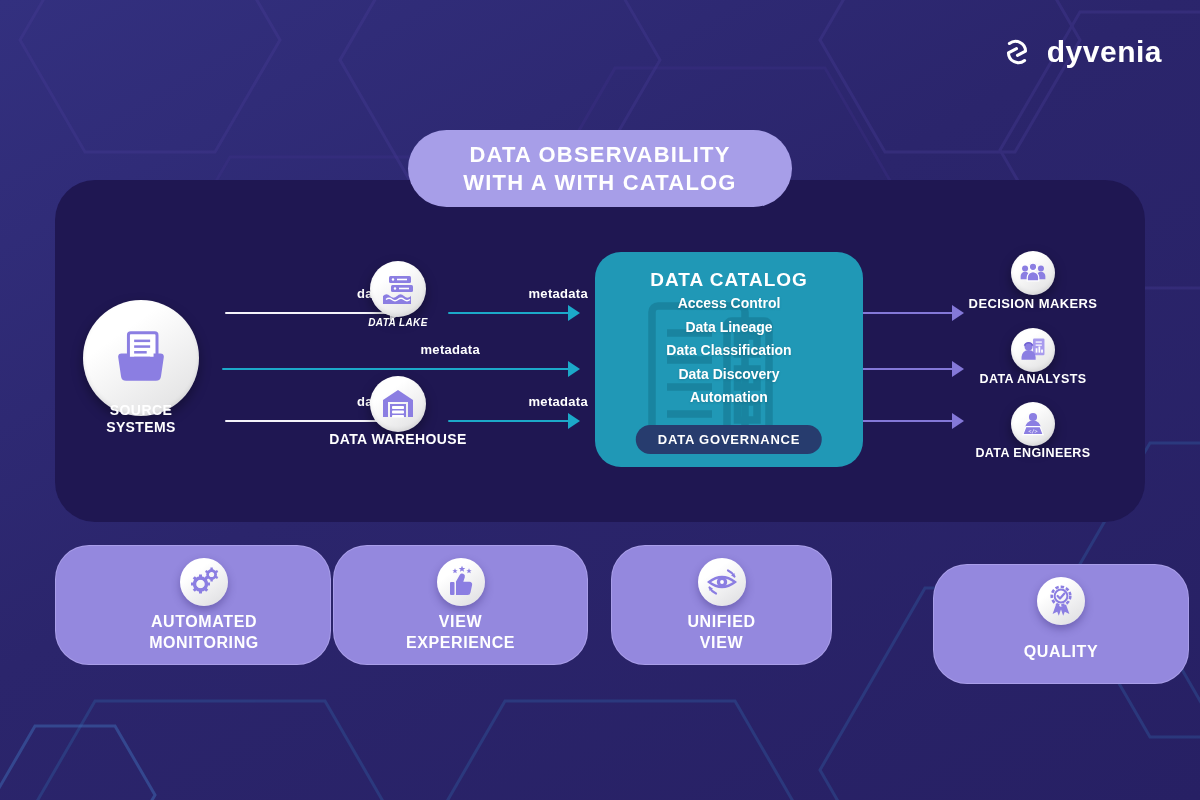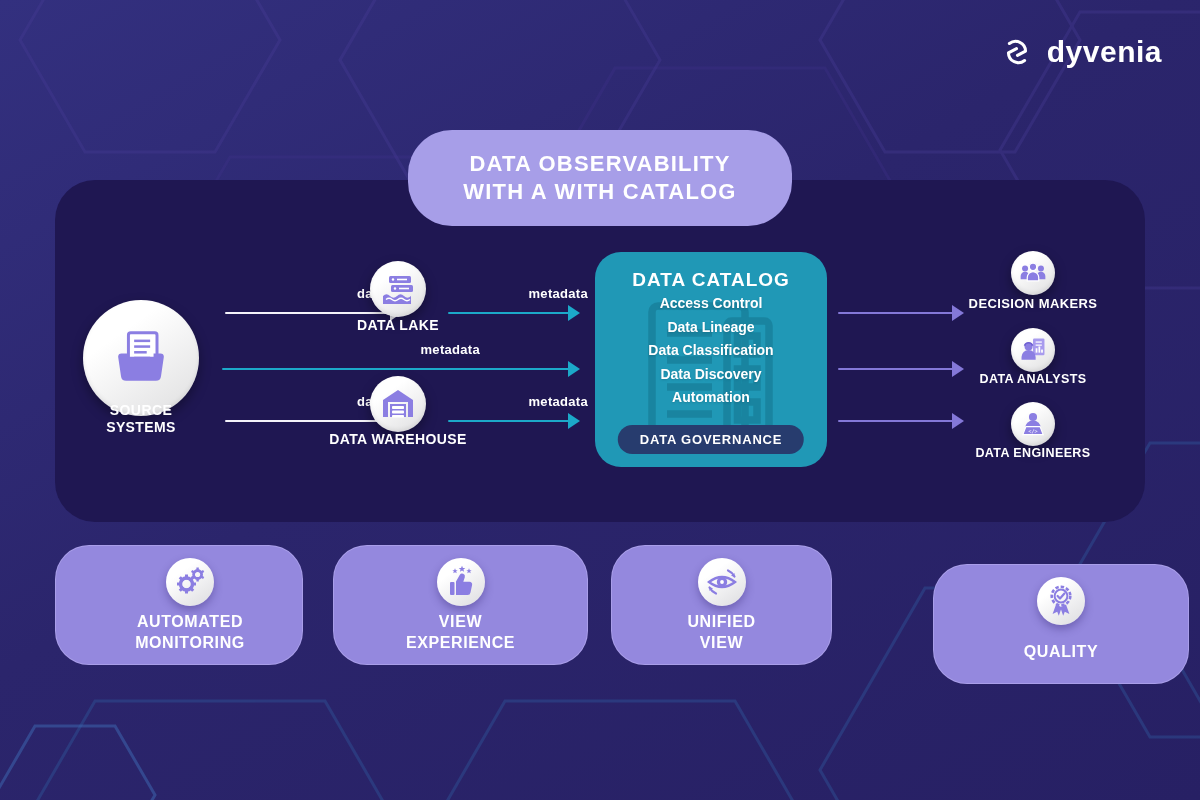--- a/index.html
+++ b/index.html
@@ -15,21 +15,21 @@
     overflow:hidden;
   }
   .bg-pattern { position:absolute; inset:0; z-index:0; }
 
   
   .logo { position:absolute; top:33px; right:38px; display:flex; align-items:center; gap:11px; z-index:5; }
   .logo-text { color:#ffffff; font-size:30px; font-weight:700; letter-spacing:0.5px; }
 
   
   .title-pill {
-    position:absolute; left:408px; top:130px; width:384px; height:96px;
+    position:absolute; left:408px; top:130px; width:384px; height:77px;
     background:#a79ee8; border-radius:44px; z-index:4;
     display:flex; flex-direction:column; align-items:center; justify-content:center;
     color:#ffffff; font-weight:700; font-size:22px; letter-spacing:1.2px; line-height:28px;
     text-align:left;
   }
 
   
   .panel {
     position:absolute; left:55px; top:180px; width:1090px; height:342px;
     background:#1f1752; border-radius:40px; z-index:1;
@@ -61,21 +61,21 @@
   .arrow.purple .shaft { background:#8478d8; }
   .arrow.purple .head { border-left:12px solid #8478d8; }
 
   .flow-label {
     position:absolute; color:#ffffff; font-weight:700; font-size:13px;
     text-align:right; z-index:2; letter-spacing:0.3px;
   }
 
   
   .catalog {
-    position:absolute; left:595px; top:252px; width:232px; height:215px;
+    position:absolute; left:595px; top:252px; width:268px; height:215px;
     background:#2098b6; border-radius:26px; z-index:3; overflow:hidden;
   }
   .catalog-watermark { position:absolute; left:48px; top:48px; opacity:0.55; }
   .catalog-title {
     position:relative; margin-top:17px; text-align:center;
     color:#ffffff; font-weight:700; font-size:19px; letter-spacing:1px; z-index:1;
   }
   .catalog-items { position:relative; margin-top:1px; z-index:1; }
   .catalog-item {
     color:#ffffff; font-weight:700; font-size:14px; text-align:center; line-height:23.5px;
@@ -165,21 +165,21 @@
       <rect x="9" y="5" width="22" height="7" rx="1.5" fill="#8b7ee2"></rect>
       <circle cx="13" cy="8.5" r="1.2" fill="#ffffff"></circle>
       <line x1="17" y1="8.5" x2="27" y2="8.5" stroke="#ffffff" stroke-width="1.6"></line>
       <rect x="11" y="14" width="22" height="7" rx="1.5" fill="#8b7ee2"></rect>
       <circle cx="15" cy="17.5" r="1.2" fill="#ffffff"></circle>
       <line x1="19" y1="17.5" x2="29" y2="17.5" stroke="#ffffff" stroke-width="1.6"></line>
       <path d="M3 25 q3.5 -3.5 7 0 t7 0 t7 0 t7 0 v8 H3 z" fill="#8b7ee2"></path>
       <path d="M6 28.5 q3 -2.5 6 0 t6 0 t6 0 t6 0" stroke="#ffffff" stroke-width="1.4" fill="none"></path>
     </svg>
   </div>
-  <div class="node-label" style="left:330px;top:317px;width:136px;font-size:14px;">DATA LAKE</div>
+  <div class="node-label" style="left:330px;top:317px;width:136px;font-size:10px;font-style:italic;">DATA LAKE</div>
 
   <div class="white-circle" style="left:370px;top:376px;width:56px;height:56px;">
     <svg width="36" height="36" viewBox="0 0 36 36">
       <path d="M18 4 L33 14 v17 h-5 V16 H8 v15 H3 V14 z" fill="#8b7ee2"></path>
       <rect x="10" y="18" width="16" height="13" fill="#8b7ee2"></rect>
       <rect x="12" y="20" width="12" height="3" rx="0.8" fill="#ffffff"></rect>
       <rect x="12" y="24.5" width="12" height="3" rx="0.8" fill="#ffffff"></rect>
       <rect x="12" y="29" width="12" height="2.5" rx="0.8" fill="#ffffff"></rect>
     </svg>
   </div>
@@ -281,21 +281,21 @@
   <div class="white-circle" style="left:1011px;top:402px;width:44px;height:44px;">
     <svg width="30" height="30" viewBox="0 0 34 34">
       <circle cx="17" cy="9" r="4.6" fill="#8b7ee2"></circle>
       <path d="M8 22 a9 9 0 0 1 18 0 z" fill="#8b7ee2"></path>
       <path d="M9 20 h16 l3.5 9 h-23 z" fill="#8b7ee2" stroke="#ffffff" stroke-width="1.3"></path>
       <text x="17" y="27" text-anchor="middle" font-family="DejaVu Sans Mono, monospace" font-size="6" fill="#ffffff">&lt;/&gt;</text>
     </svg>
   </div>
   <div class="node-label" style="left:948px;top:446px;width:170px;font-size:12.5px;">DATA ENGINEERS</div>
 
-  <div class="benefit" style="left:55px;width:248px;padding-left:22px;">
+  <div class="benefit" style="left:55px;width:276px;padding-left:22px;">
     <div class="benefit-circle">
       <svg width="34" height="34" viewBox="0 0 34 34" fill="#8b7ee2">
         <g>
           <rect x="12" y="9.5" width="3" height="5" transform="rotate(0 13.5 19)"></rect>
           <rect x="12" y="9.5" width="3" height="5" transform="rotate(45 13.5 19)"></rect>
           <rect x="12" y="9.5" width="3" height="5" transform="rotate(90 13.5 19)"></rect>
           <rect x="12" y="9.5" width="3" height="5" transform="rotate(135 13.5 19)"></rect>
           <rect x="12" y="9.5" width="3" height="5" transform="rotate(180 13.5 19)"></rect>
           <rect x="12" y="9.5" width="3" height="5" transform="rotate(225 13.5 19)"></rect>
           <rect x="12" y="9.5" width="3" height="5" transform="rotate(270 13.5 19)"></rect>

